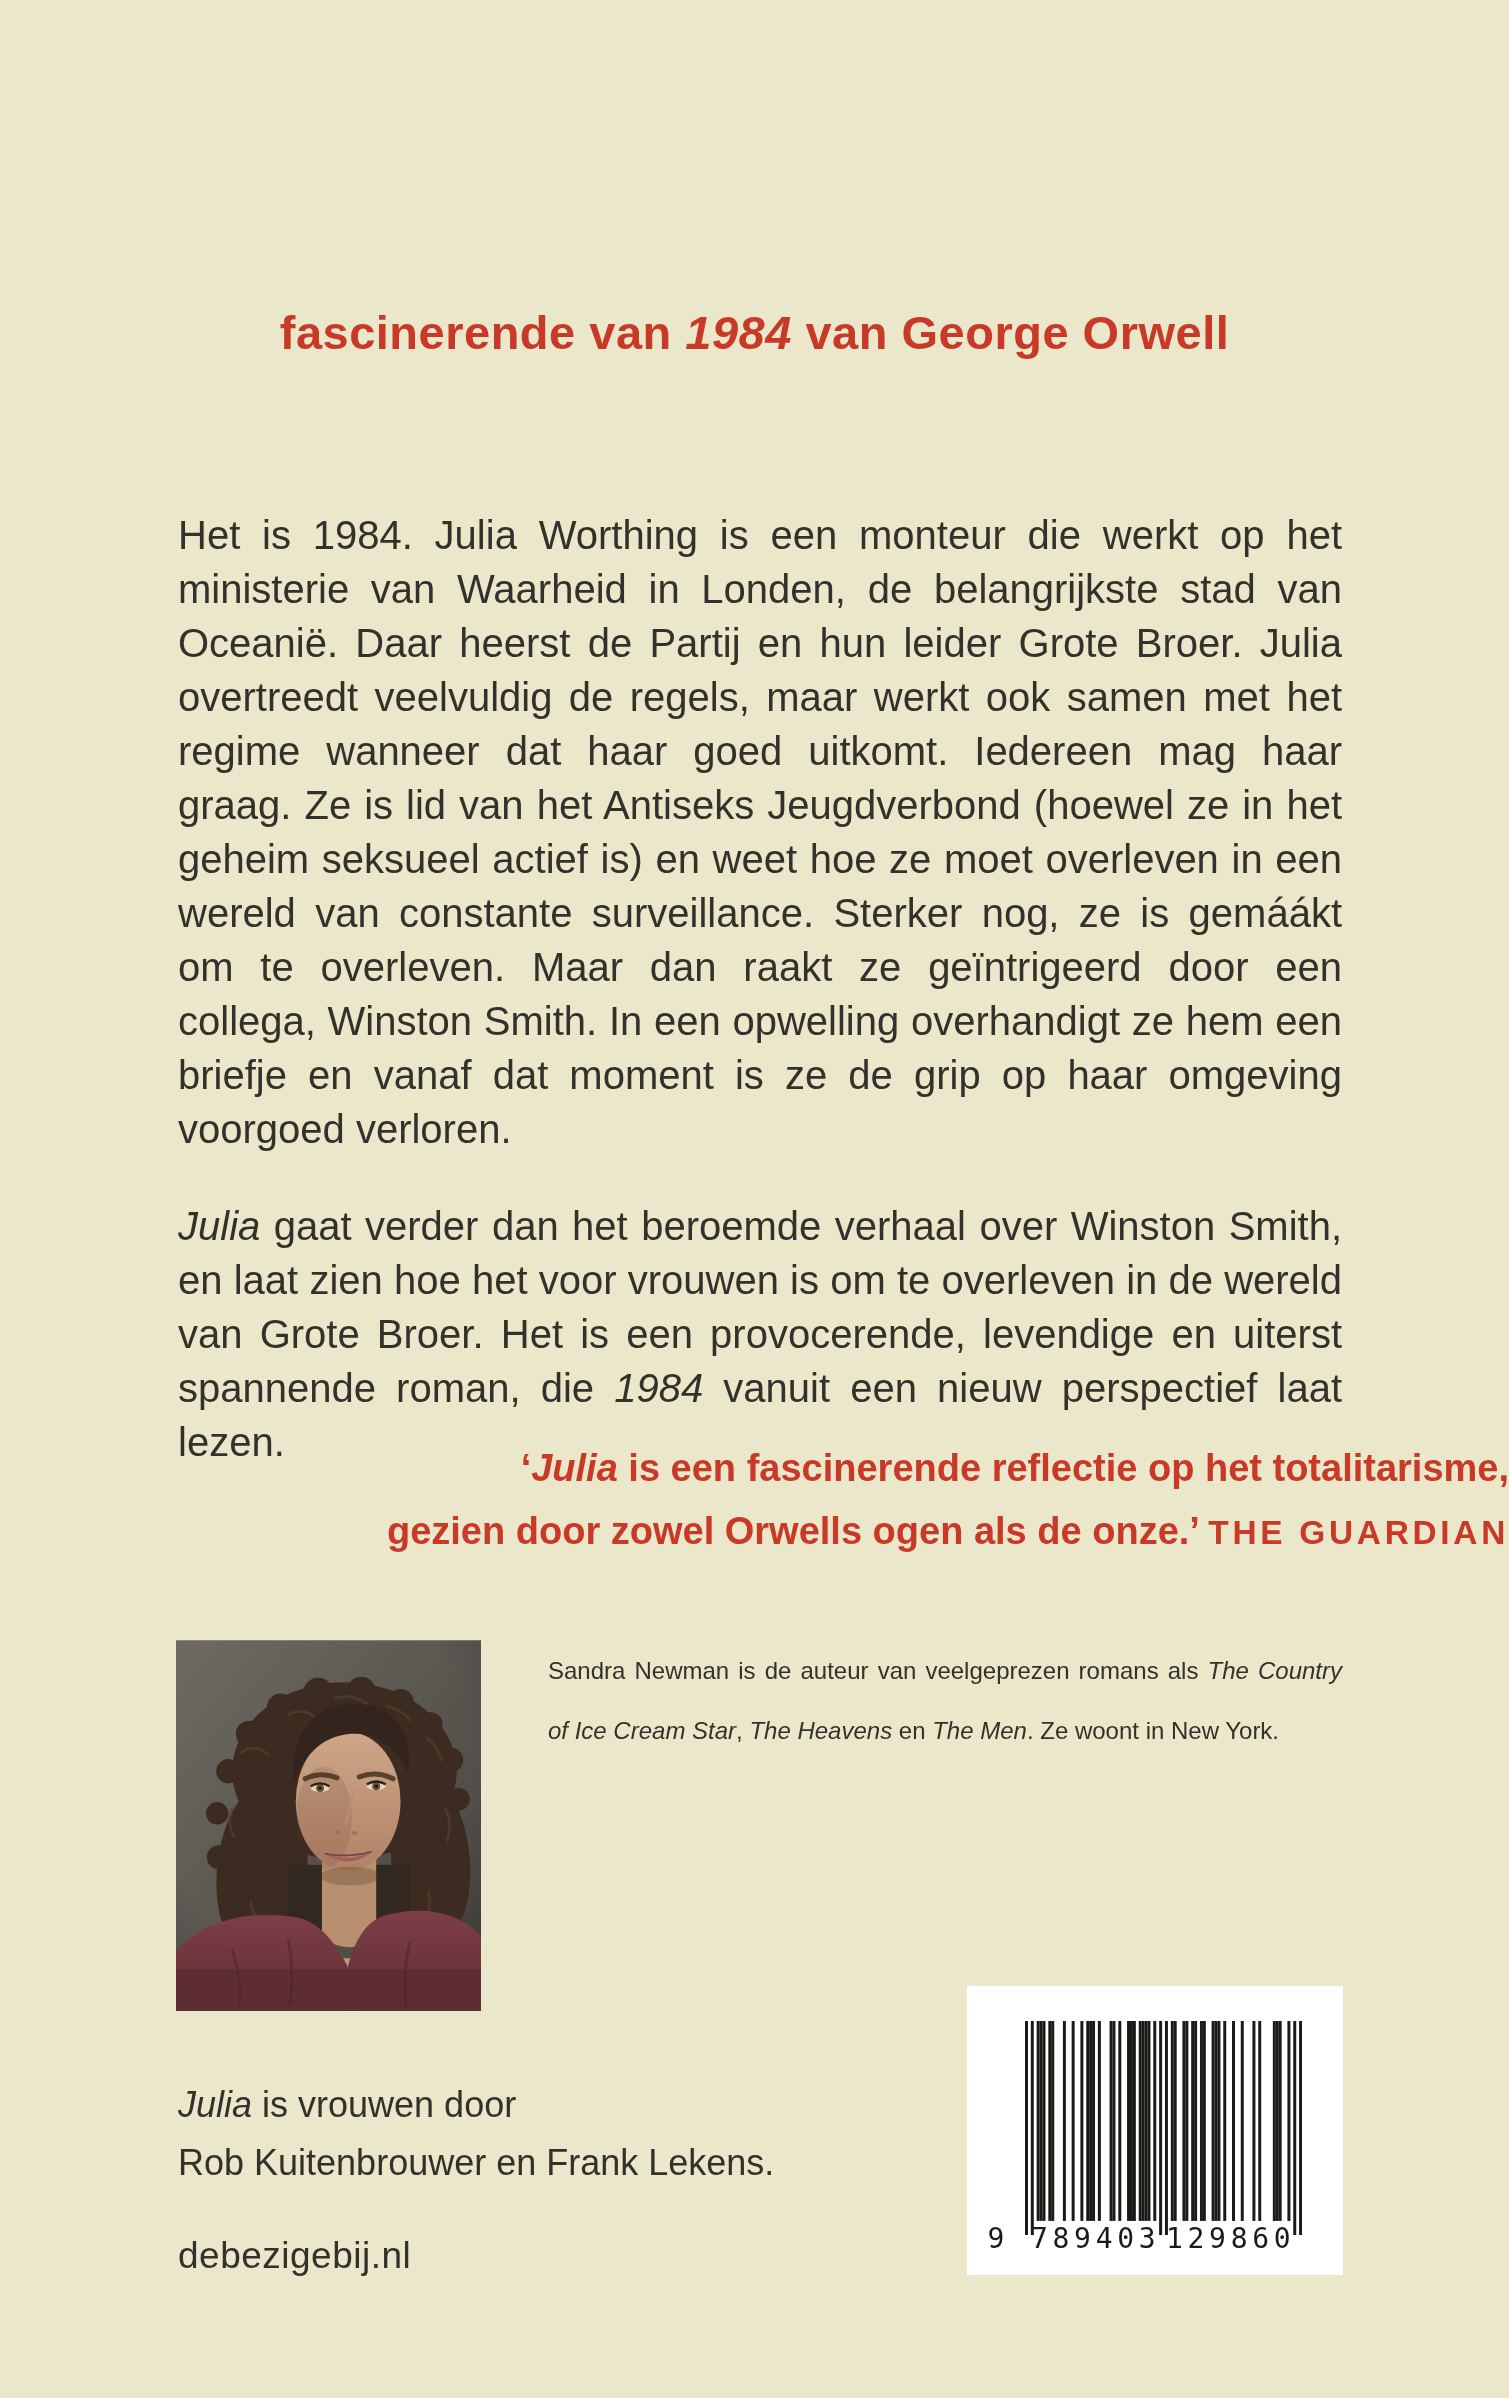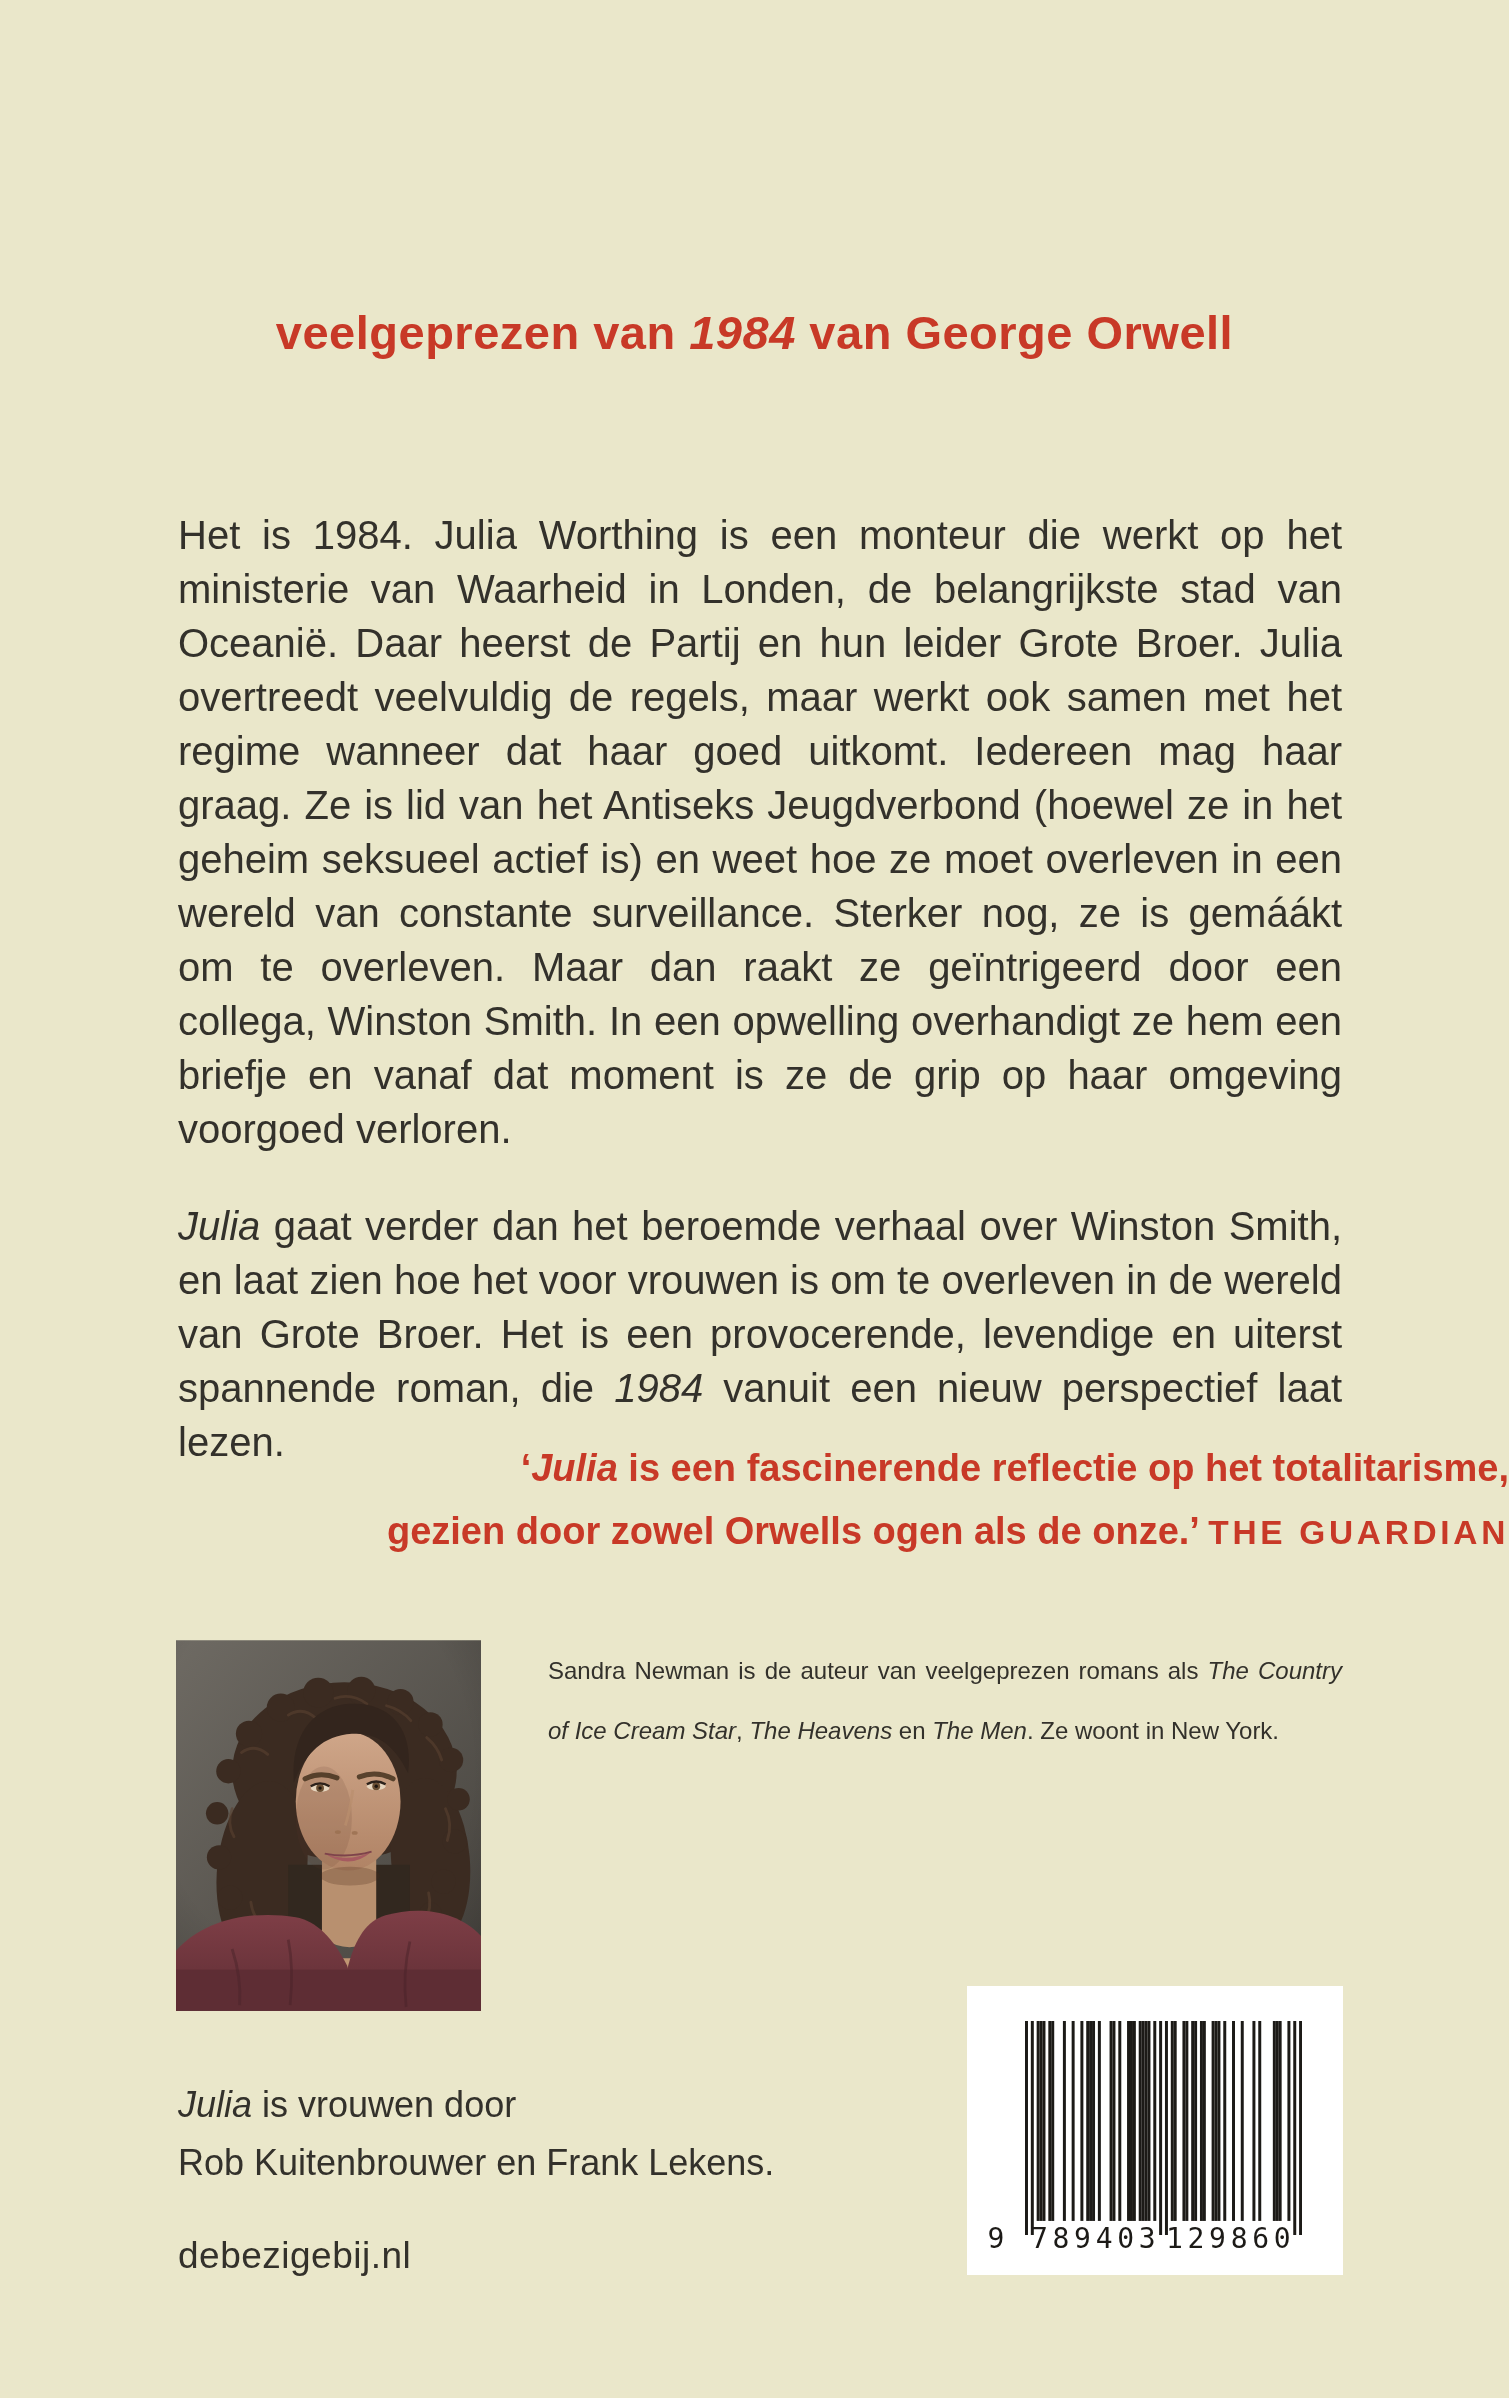--- a/index.html
+++ b/index.html
@@ -65,21 +65,21 @@
   .bc-d.d0{left:20.6px;}
   .bc-d.d1{left:64px; letter-spacing:4.7px;}
   .bc-d.d2{left:199px; letter-spacing:4.7px;}
 </style>
 </head>
 <body>
 
 <div class="cover">
 
   <div class="heading">
-    <div class="line"><span>veelgeprezen van </span><span class="it">1984</span><span> van George Orwell</span></div>
+    <div class="line"><span>fascinerende van </span><span class="it">1984</span><span> van George Orwell</span></div>
   </div>
 
   <div class="synopsis">
     <p><span>Het is 1984. Julia Worthing is een monteur die werkt op het ministerie van Waarheid in Londen, de belangrijkste stad van Oceanië. Daar heerst de Partij en hun leider Grote Broer. Julia overtreedt veelvuldig de regels, maar werkt ook samen met het regime wanneer dat haar goed uitkomt. Iedereen mag haar graag. Ze is lid van het Antiseks Jeugdverbond (hoewel ze in het geheim seksueel actief is) en weet hoe ze moet overleven in een wereld van constante surveillance. Sterker nog, ze is gemáákt om te overleven. Maar dan raakt ze geïntrigeerd door een collega, Winston Smith. In een opwelling overhandigt ze hem een briefje en vanaf dat moment is ze de grip op haar omgeving voorgoed verloren.</span></p>
     <p><span class="it">Julia</span><span> gaat verder dan het beroemde verhaal over Winston Smith, en laat zien hoe het voor vrouwen is om te overleven in de wereld van Grote Broer. Het is een provocerende, levendige en uiterst spannende roman, die </span><span class="it">1984</span><span> vanuit een nieuw perspectief laat lezen.</span></p>
   </div>
 
   <div class="quote">
     <div class="line"><span>‘</span><span class="it">Julia</span><span> is een fascinerende reflectie op het totalitarisme,</span></div>
     <div class="line"><span>gezien door zowel Orwells ogen als de onze.’ </span><span class="caps">THE GUARDIAN</span></div>

